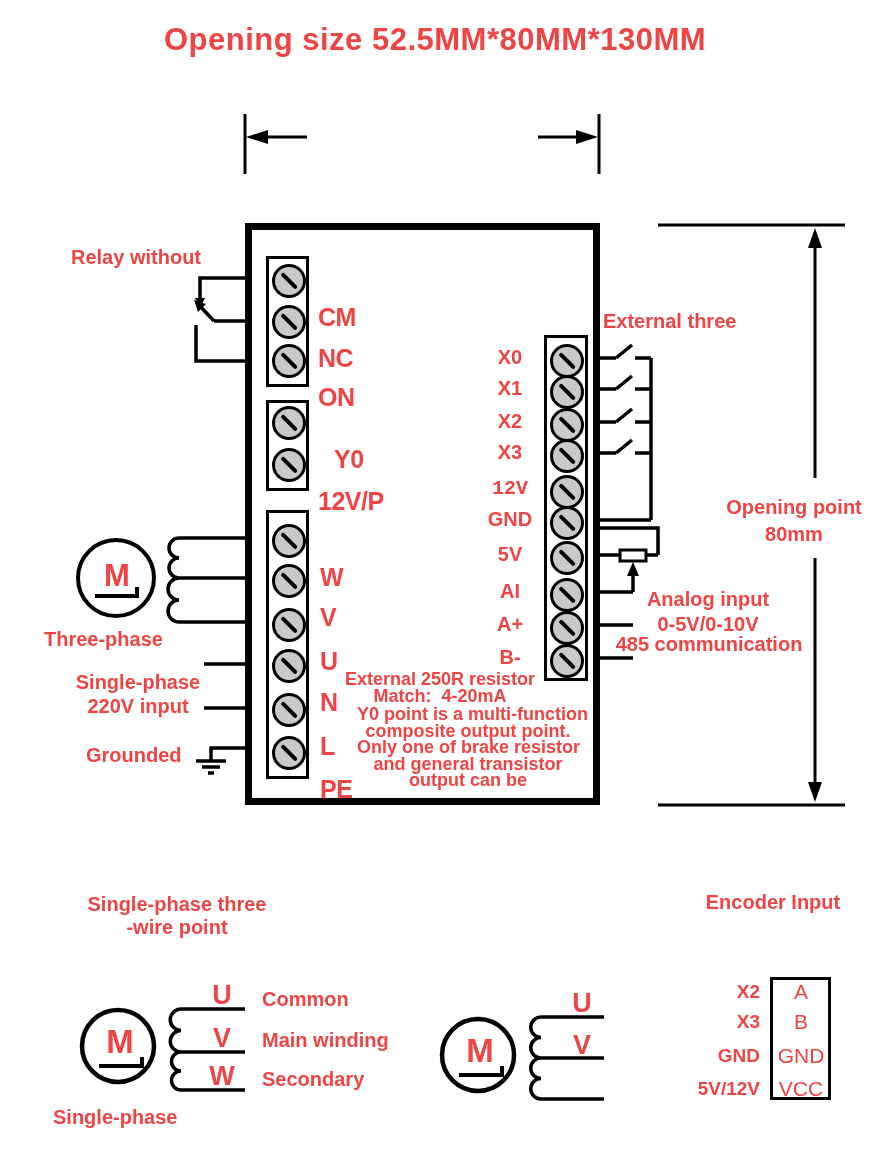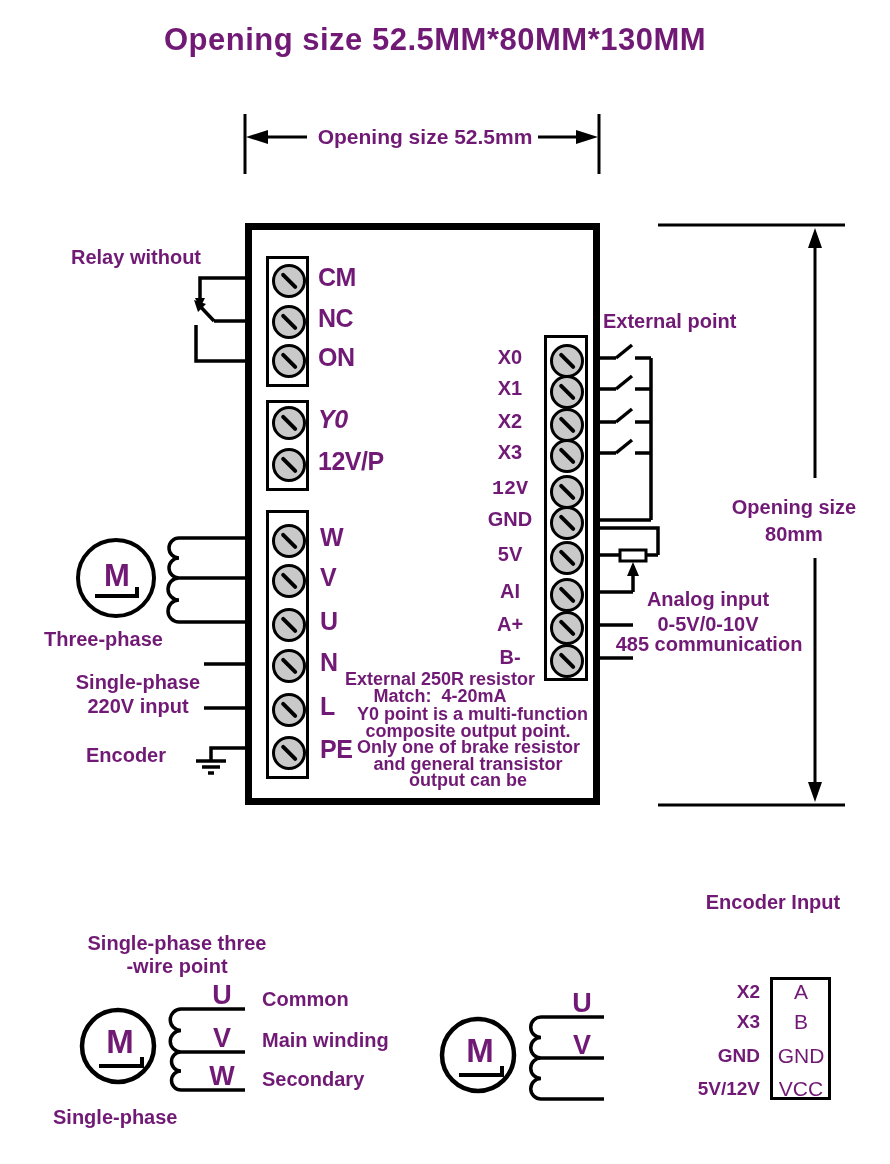--- a/index.html
+++ b/index.html
@@ -1,24 +1,24 @@
 <!DOCTYPE html>
 <html><head>
 <meta charset="utf-8">
 <style>
   html,body{margin:0;padding:0;background:#fff;}
   .stage{position:relative;width:890px;height:1164px;background:#fff;overflow:hidden;
-         font-family:"Liberation Sans","DejaVu Sans",sans-serif;color:#701a75;}
+         font-family:"Liberation Sans","DejaVu Sans",sans-serif;color:#ef4444;}
   .abs{position:absolute;}
   .lbl{position:absolute;font-weight:bold;white-space:nowrap;transform:translateY(-52%);}
   .cblock{position:absolute;font-weight:bold;text-align:center;white-space:nowrap;}
   .f31{font-size:31px;}
   .f21{font-size:21px;}
   .f20{font-size:20px;}
-  .f25{font-size:25px;letter-spacing:-.5px;}
+  .f25{font-size:25px;letter-spacing:-.5px;margin-top:40px;}
   .f27{font-size:27px;}
   .f15{font-size:18px;}
   .title{left:0;top:22px;width:870px;text-align:center;font-weight:bold;font-size:31px;letter-spacing:.5px;}
   .mainbox{left:245px;top:223px;width:355px;height:582px;border:7px solid #000;box-sizing:border-box;background:#fff;}
   .tblock{position:absolute;border:3px solid #000;background:#fff;box-sizing:border-box;}
   .screw{position:absolute;left:3px;width:34px;height:34px;box-sizing:border-box;
          border:3px solid #000;border-radius:50%;background:#c9c9c9;}
   .screw::after{content:"";position:absolute;left:50%;top:50%;width:3.5px;height:21px;
          background:#000;border-radius:2px;transform:translate(-50%,-50%) rotate(-45deg);}
   .io-lbl{position:absolute;left:470px;width:80px;text-align:center;font-weight:bold;font-size:20px;transform:translateY(-52%);}
@@ -126,42 +126,41 @@
       <polygon points="815,228 808,248 822,248"></polygon>
       <polygon points="815,802 808,782 822,782"></polygon>
       <polygon points="633,562 627,576 639,576"></polygon>
       <polygon points="194,300 206,304 198,312"></polygon>
       <polygon points="200,308 195,298 205,298"></polygon>
     </g>
   </svg>
 
   <div class="abs title">Opening size 52.5MM*80MM*130MM</div>
 
-  <div class="lbl f21" style="left:312px;top:137px;width:226px;text-align:center;">Opening size 52.5mm</div>
   <div class="cblock f20" style="left:723px;top:494px;width:142px;line-height:27px;">
-    <div>Opening size</div>
+    <div>Opening point</div>
     <div>80mm</div>
   </div>
 
   <div class="abs mainbox"></div>
 
   <div class="tblock" style="left:266px;top:256px;width:43px;height:131px;">
     <div class="screw" style="top:5px;"></div>
     <div class="screw" style="top:46px;"></div>
     <div class="screw" style="top:85px;"></div>
   </div>
   <div class="lbl f25" style="left:318px;top:278px;">CM</div>
   <div class="lbl f25" style="left:318px;top:319px;">NC</div>
   <div class="lbl f25" style="left:318px;top:358px;">ON</div>
 
   <div class="tblock" style="left:266px;top:400px;width:43px;height:91px;">
     <div class="screw" style="top:3px;"></div>
     <div class="screw" style="top:45px;"></div>
   </div>
-  <div class="lbl f25" style="left:318px;top:420px;font-style:italic;">Y0</div>
+  <div class="lbl f25" style="left:334px;top:420px;">Y0</div>
   <div class="lbl f25" style="left:318px;top:462px;">12V/P</div>
 
   <div class="tblock" style="left:266px;top:510px;width:43px;height:269px;">
     <div class="screw" style="top:11px;"></div>
     <div class="screw" style="top:51px;"></div>
     <div class="screw" style="top:95px;"></div>
     <div class="screw" style="top:136px;"></div>
     <div class="screw" style="top:180px;"></div>
     <div class="screw" style="top:223px;"></div>
   </div>
@@ -201,36 +200,36 @@
   </div>
   <div class="cblock f15" style="left:357px;top:706px;width:222px;line-height:16.6px;text-align:center;">
     <div>Y0 point is a multi-function</div>
     <div>composite output point.</div>
     <div>Only one of brake resistor</div>
     <div>and general transistor</div>
     <div>output can be</div>
   </div>
 
   <div class="lbl f20" style="left:71px;top:258px;">Relay without</div>
-  <div class="lbl f20" style="left:603px;top:322px;">External point</div>
+  <div class="lbl f20" style="left:603px;top:322px;">External three</div>
   <div class="cblock f20" style="left:633px;top:587px;width:150px;line-height:25px;">
     <div>Analog input</div>
     <div>0-5V/0-10V</div>
   </div>
   <div class="lbl f20" style="left:609px;top:645px;width:200px;text-align:center;">485 communication</div>
   <div class="lbl f20" style="left:44px;top:640px;">Three-phase</div>
   <div class="cblock f20" style="left:63px;top:670px;width:150px;line-height:24px;">
     <div>Single-phase</div>
     <div>220V input</div>
   </div>
-  <div class="lbl f20" style="left:86px;top:756px;">Encoder</div>
+  <div class="lbl f20" style="left:86px;top:756px;">Grounded</div>
 
   <div class="mletter f31" style="left:117px;top:577px;">M</div>
 
-  <div class="cblock f20" style="left:77px;top:932px;width:200px;line-height:23px;">
+  <div class="cblock f20" style="left:77px;top:893px;width:200px;line-height:23px;">
     <div>Single-phase three</div>
     <div>-wire point</div>
   </div>
   <div class="lbl f20" style="left:693px;top:903px;width:160px;text-align:center;">Encoder Input</div>
 
   <div class="mletter" style="left:120px;top:1044px;font-size:33px;">M</div>
   <div class="lbl f27" style="left:197px;top:996px;width:50px;text-align:center;">U</div>
   <div class="lbl f27" style="left:197px;top:1039px;width:50px;text-align:center;">V</div>
   <div class="lbl f27" style="left:197px;top:1077px;width:50px;text-align:center;">W</div>
   <div class="lbl f20" style="left:262px;top:1000px;">Common</div>

